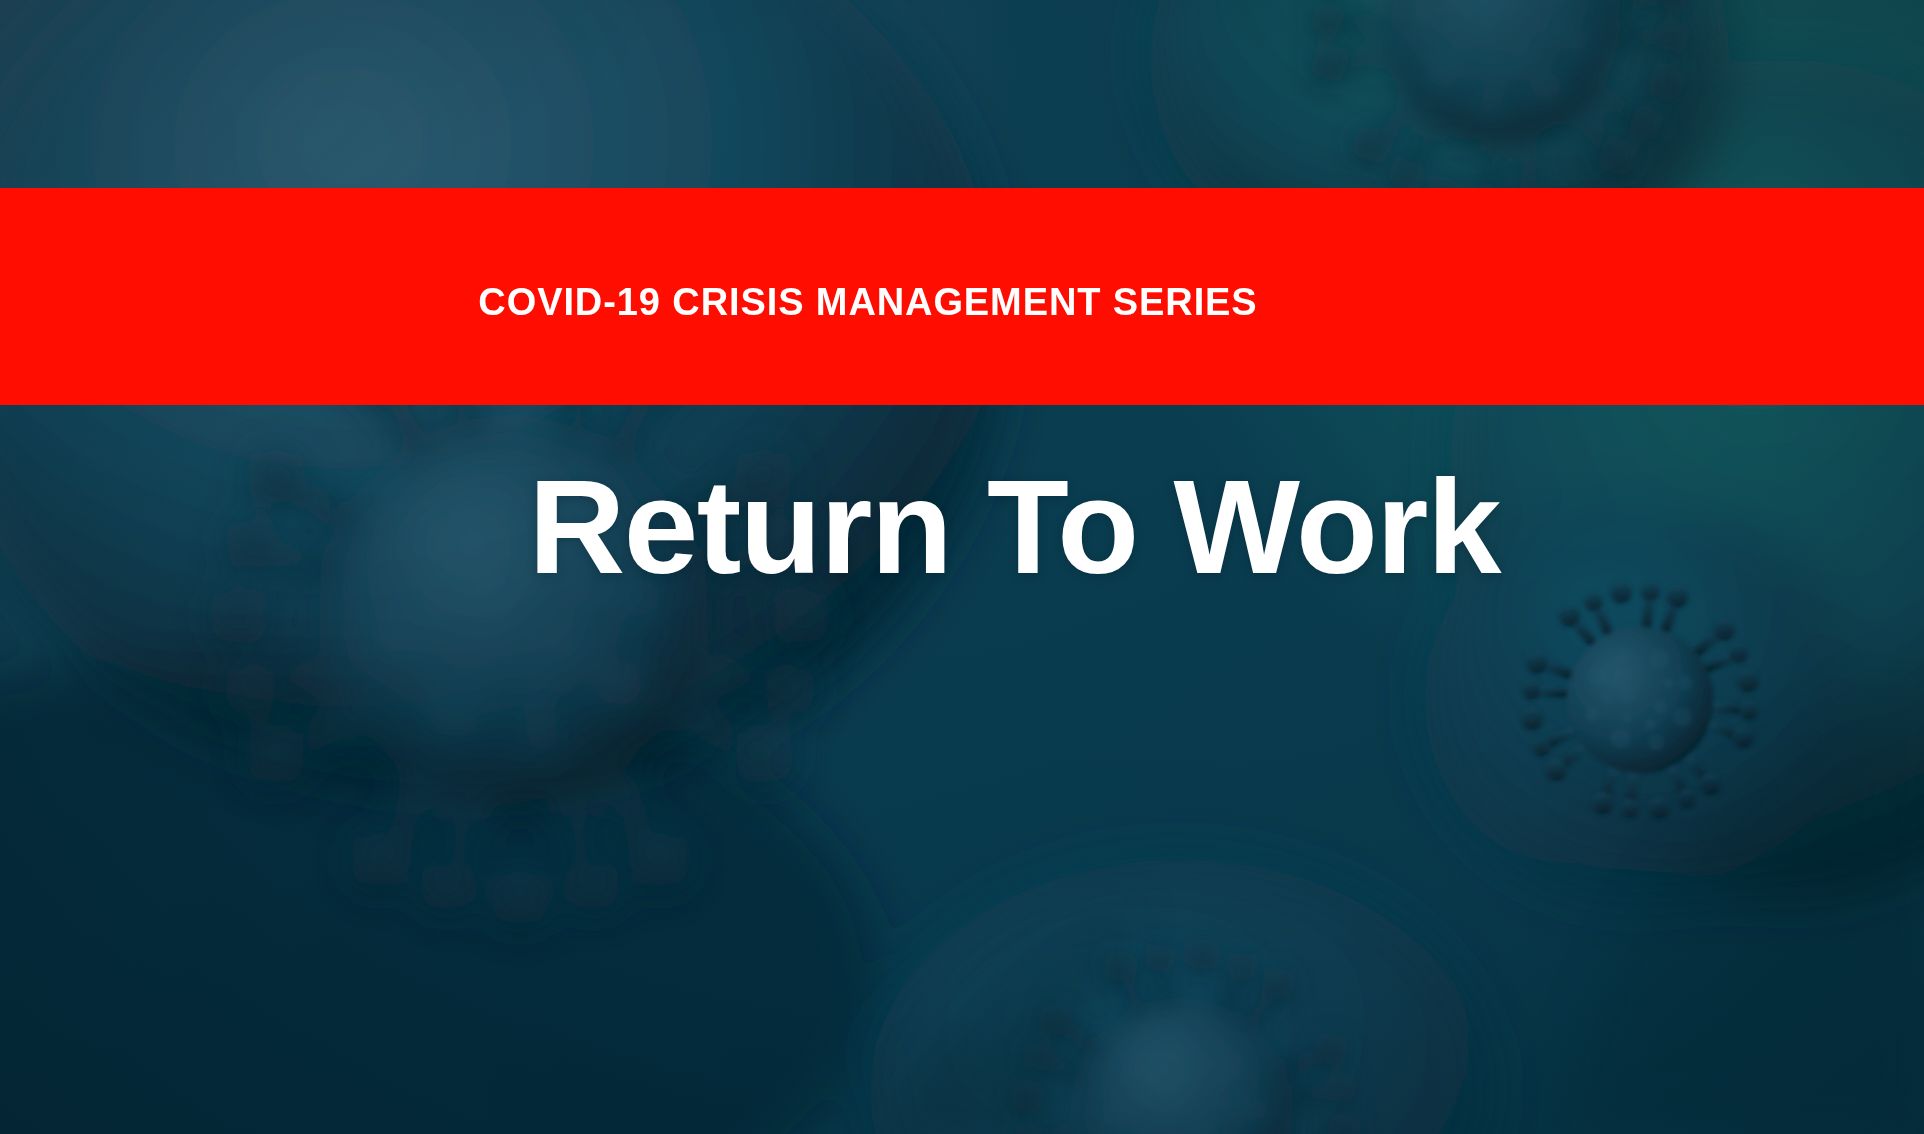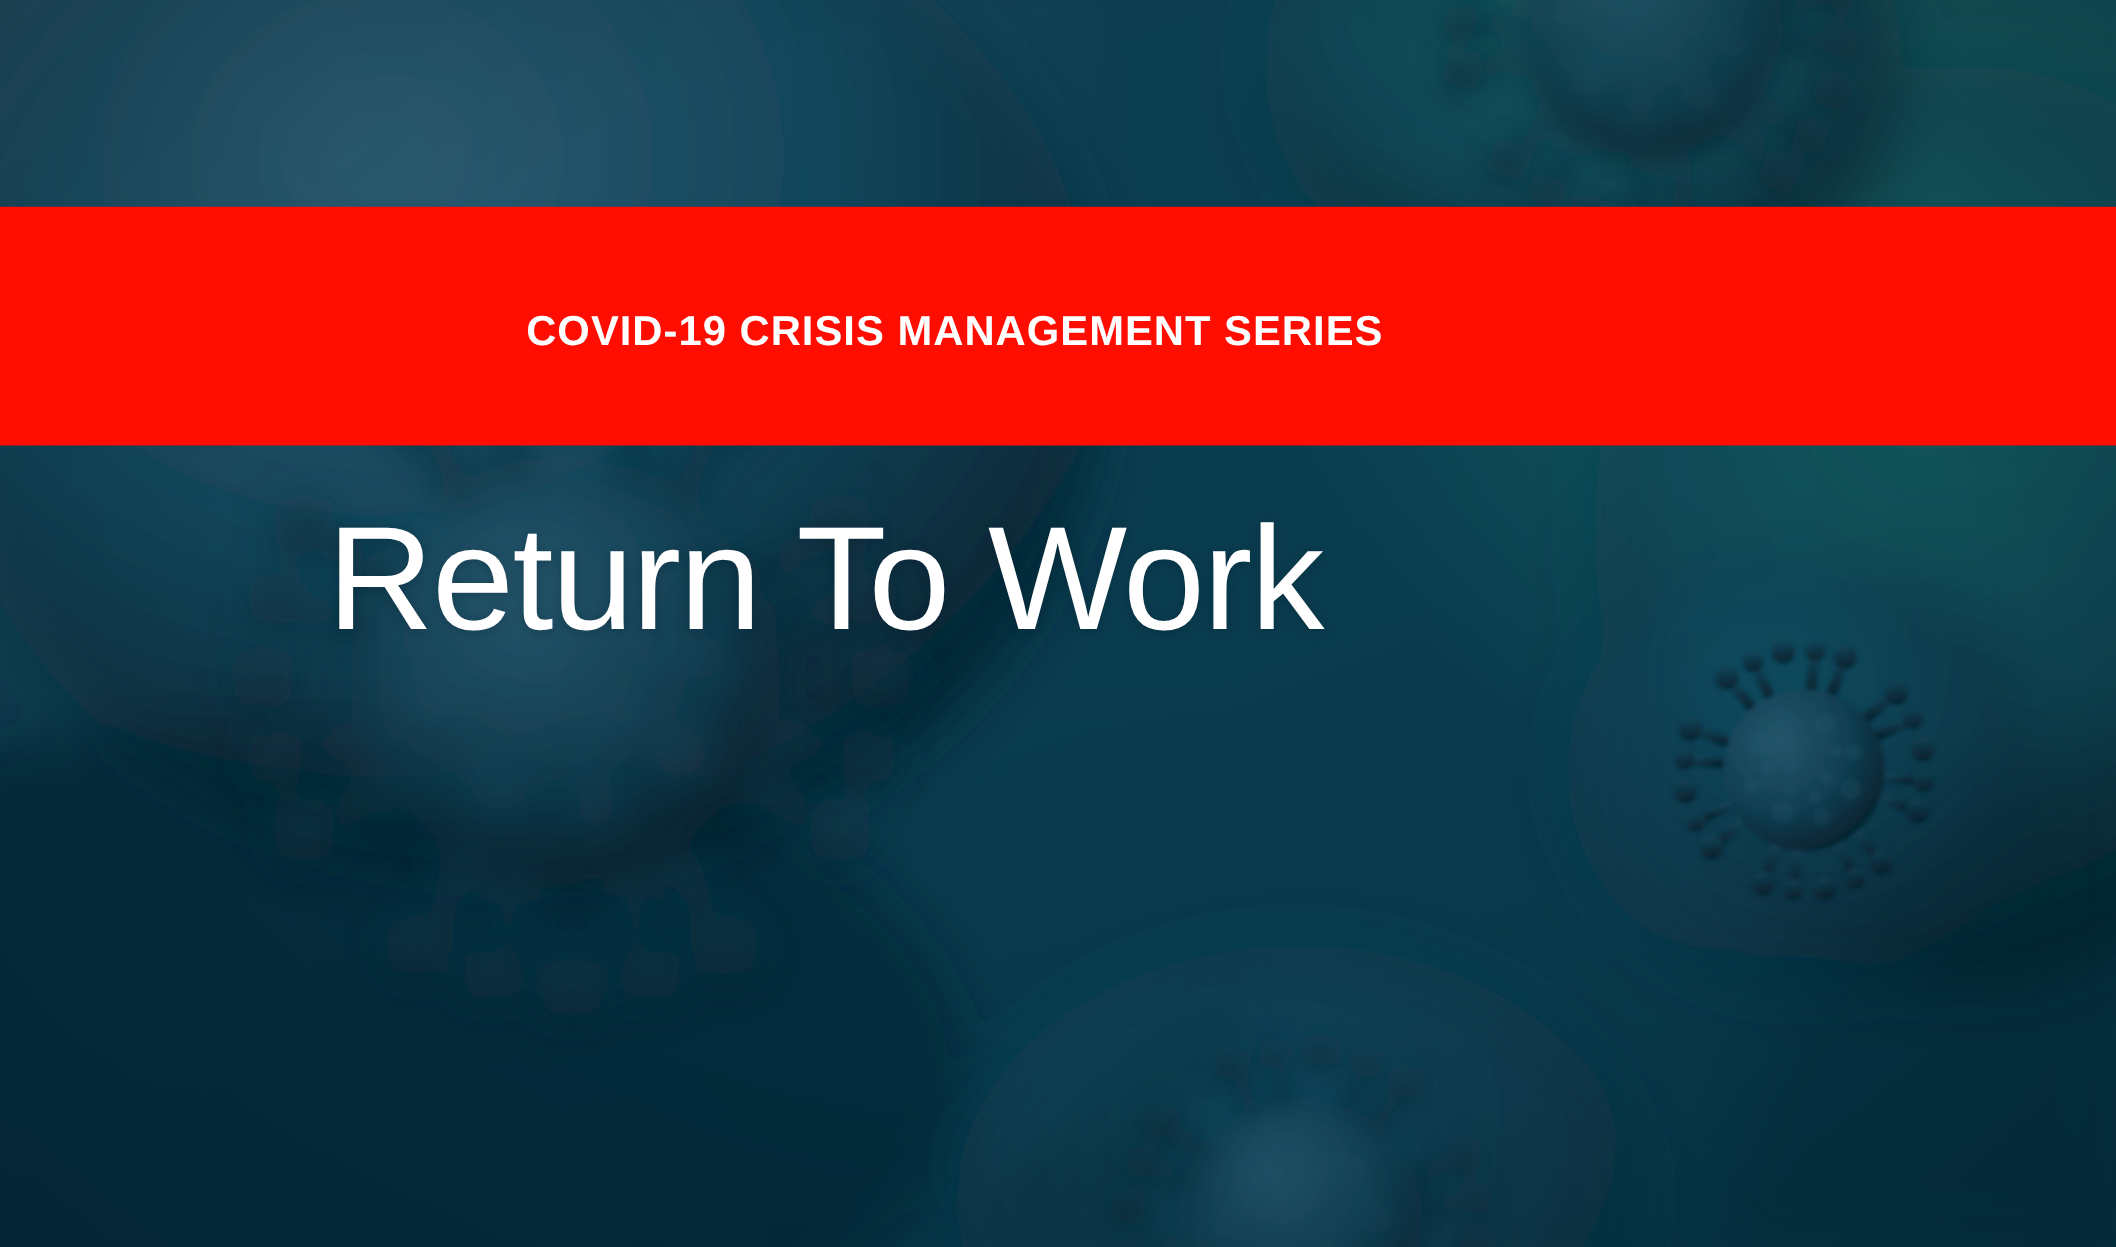--- a/index.html
+++ b/index.html
@@ -59,24 +59,24 @@
     top: 5px;
     left: -94px;
   }
 
   
   #headline {
     position: absolute;
     left: 0;
     top: 455px;
     width: 1500px;
-    text-align: center;
+    text-align: right;
     color: #ffffff;
     font-size: 134px;
-    font-weight: normal;
+    font-weight: bold;
     line-height: 1.07;
     letter-spacing: -1.5px;
     text-shadow: 0 2px 10px rgba(0,20,30,0.25);
   }
   #headline .line { display: block; }
 </style>
 </head>
 <body>
 
 <div id="stage">

